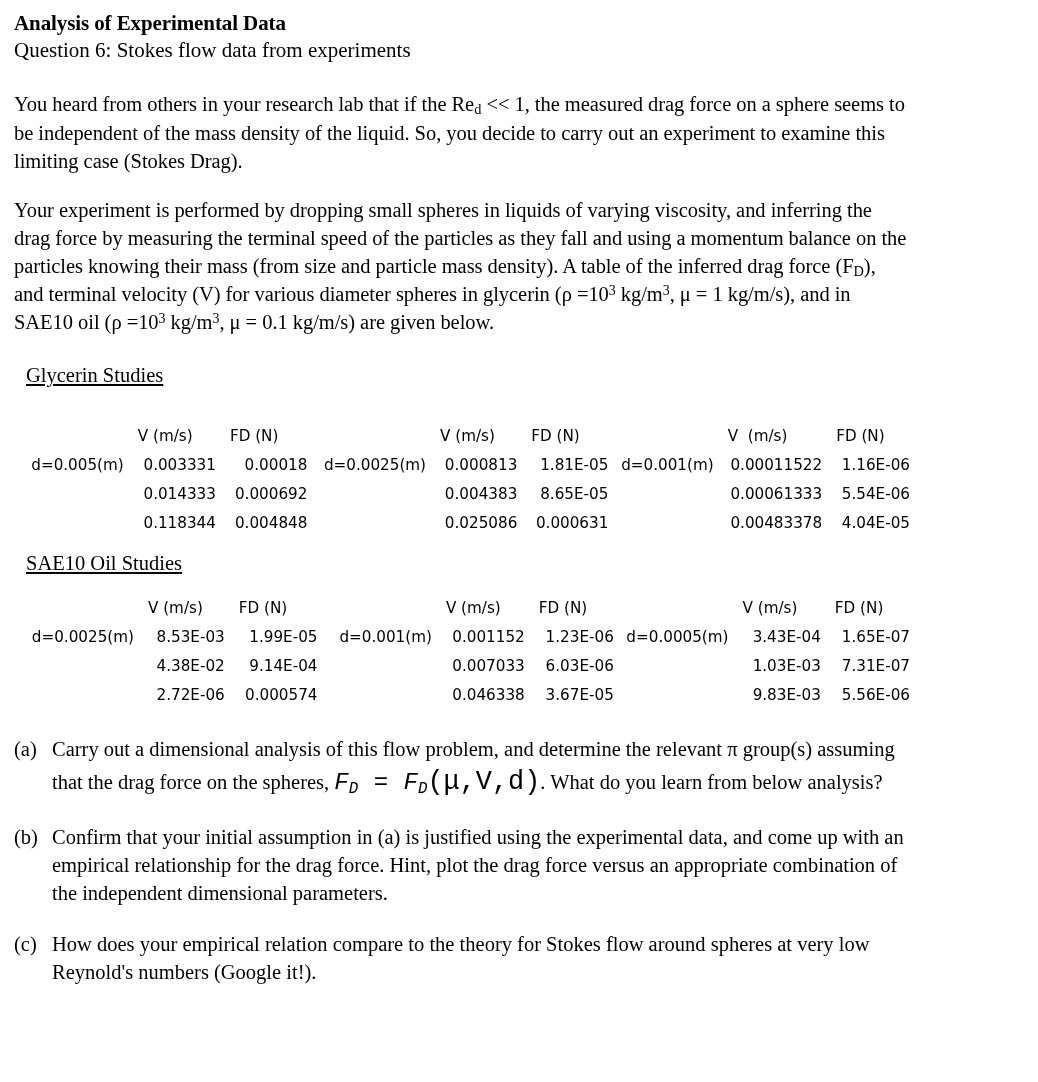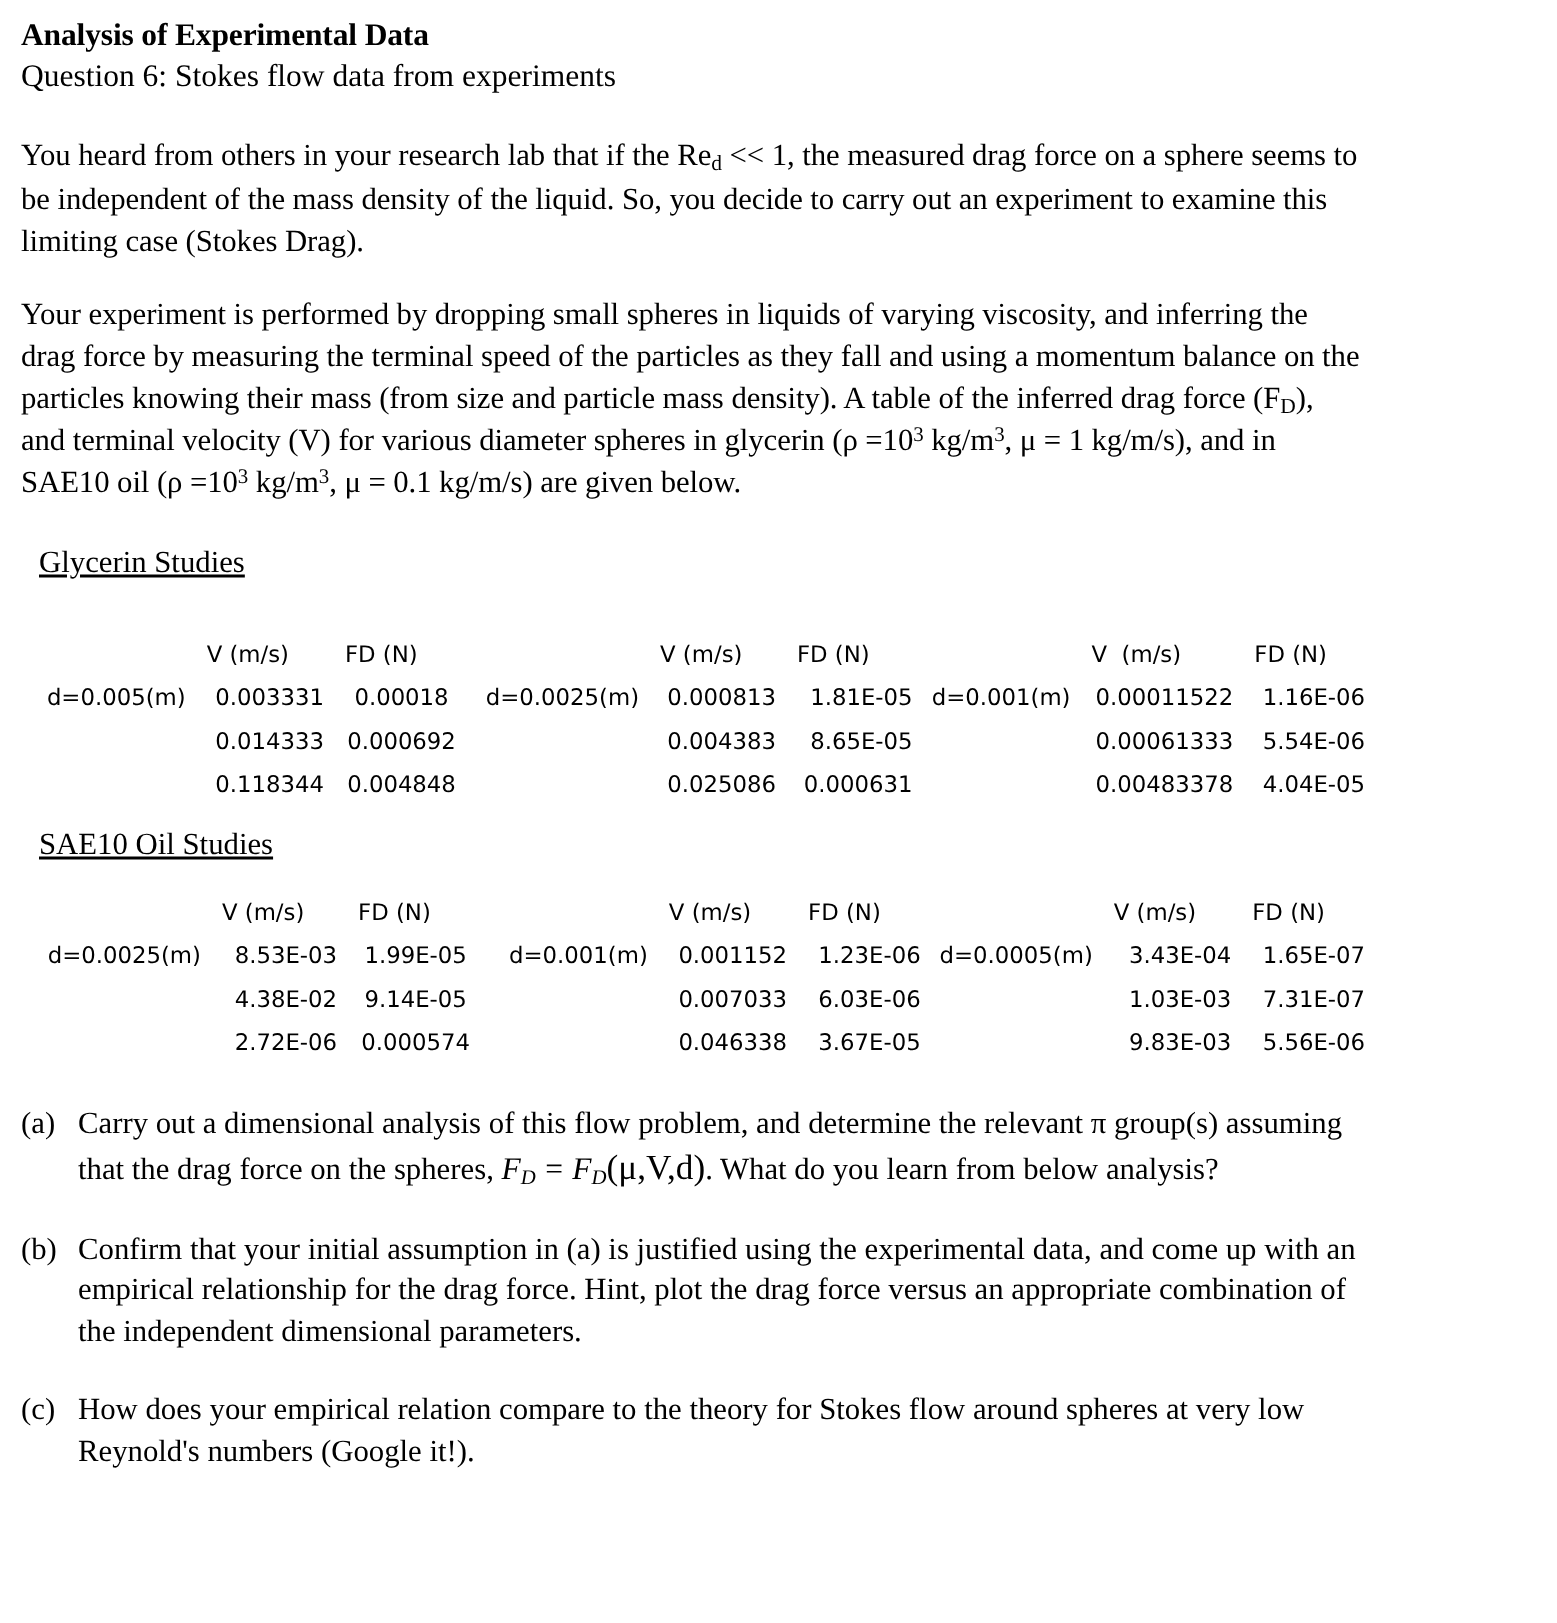--- a/index.html
+++ b/index.html
@@ -69,21 +69,21 @@
   }
   .datatable td {
     padding: 0;
     height: 29px;
     vertical-align: bottom;
     white-space: pre;
     line-height: 29px;
   }
   .datatable .c-label  { width: 170px; text-align: right; padding-right: 10px; }
   .datatable .c-v      { width: 112px; text-align: right; }
-  .datatable .c-fd     { width: 102px; text-align: center; padding-left: 12px; }
+  .datatable .c-fd     { width: 102px; text-align: right; padding-left: 12px; }
   .datatable .c-label2 { width: 176px; text-align: right; padding-right: 10px; }
   .datatable .c-v2     { width: 108px; text-align: right; }
   .datatable .c-fd2    { width: 100px; text-align: right; padding-left: 12px; }
   .datatable .c-label3 { width: 150px; text-align: right; padding-right: 10px; }
   .datatable .c-v3     { width: 118px; text-align: right; }
   .datatable .c-fd3    { width: 100px; text-align: right; padding-left: 12px; }
 
   .datatable tr.head td { height: 30px; line-height: 30px; }
   .datatable tr.head .c-v,
   .datatable tr.head .c-v2,
@@ -103,23 +103,23 @@
     display: flex;
     font-size: 20.5px;
     line-height: 1.355;
     margin-top: 24px;
   }
   .qitem .marker { width: 38px; flex: 0 0 38px; }
   .qitem .qtext { flex: 1 1 auto; }
   .q-a { margin-top: 26px; }
 
   .mathexpr {
-    font-family: Liberation Serif, serif;
+    font-family: Liberation Mono, monospace;
     font-style: italic;
-    font-size: 21px;
+    font-size: 24px;
     white-space: nowrap;
   }
   .mathexpr sub { font-style: italic; font-size: 0.66em; vertical-align: -0.25em; }
   .mathexpr .paren { font-size: 1.12em; font-style: normal; }
   .mathexpr .op { font-style: normal; padding: 0 1px; }
 </style>
 </head>
 <body>
 
 <div class="page">
@@ -204,21 +204,21 @@
         <td class="c-label2">d=0.001(m)</td>
         <td class="c-v2">0.001152</td>
         <td class="c-fd2">1.23E-06</td>
         <td class="c-label3">d=0.0005(m)</td>
         <td class="c-v3">3.43E-04</td>
         <td class="c-fd3">1.65E-07</td>
       </tr>
       <tr>
         <td class="c-label"></td>
         <td class="c-v">4.38E-02</td>
-        <td class="c-fd">9.14E-05</td>
+        <td class="c-fd">9.14E-04</td>
         <td class="c-label2"></td>
         <td class="c-v2">0.007033</td>
         <td class="c-fd2">6.03E-06</td>
         <td class="c-label3"></td>
         <td class="c-v3">1.03E-03</td>
         <td class="c-fd3">7.31E-07</td>
       </tr>
       <tr>
         <td class="c-label"></td>
         <td class="c-v">2.72E-06</td>

